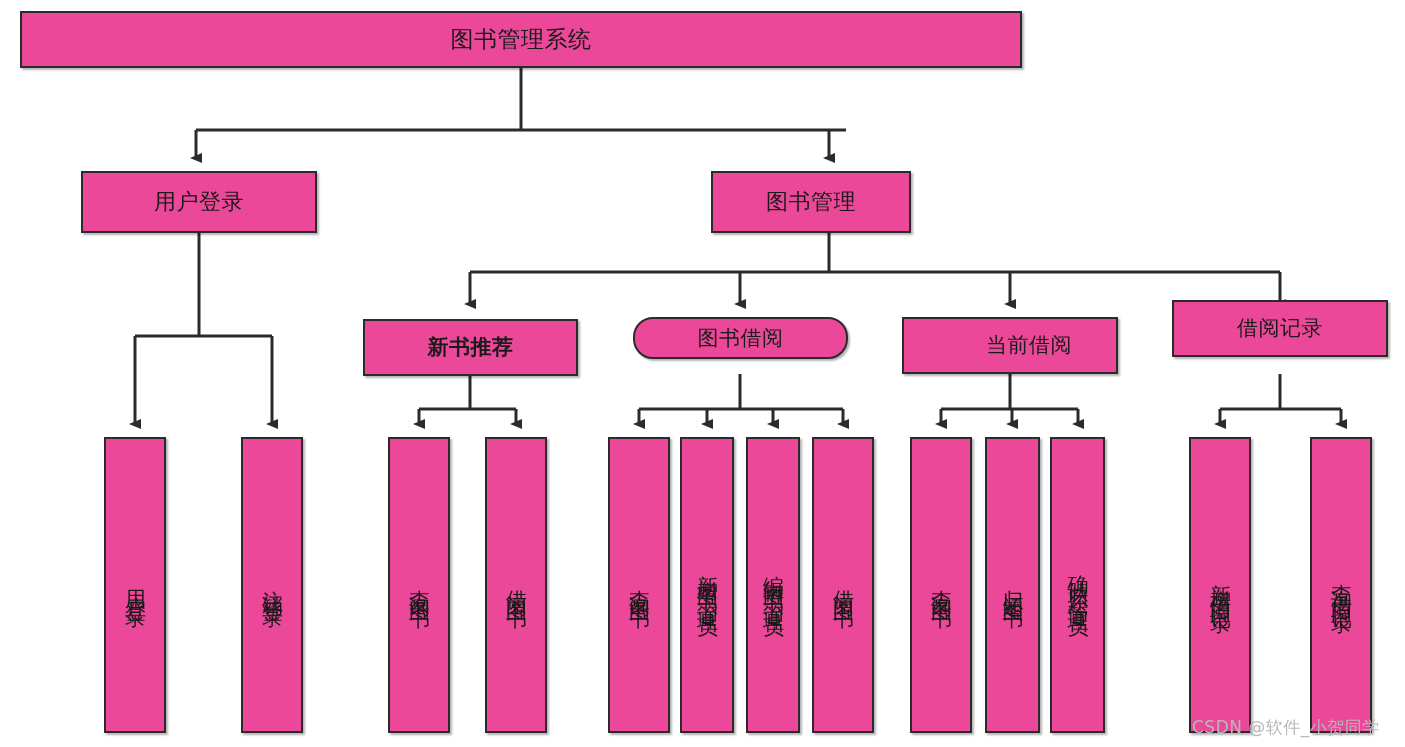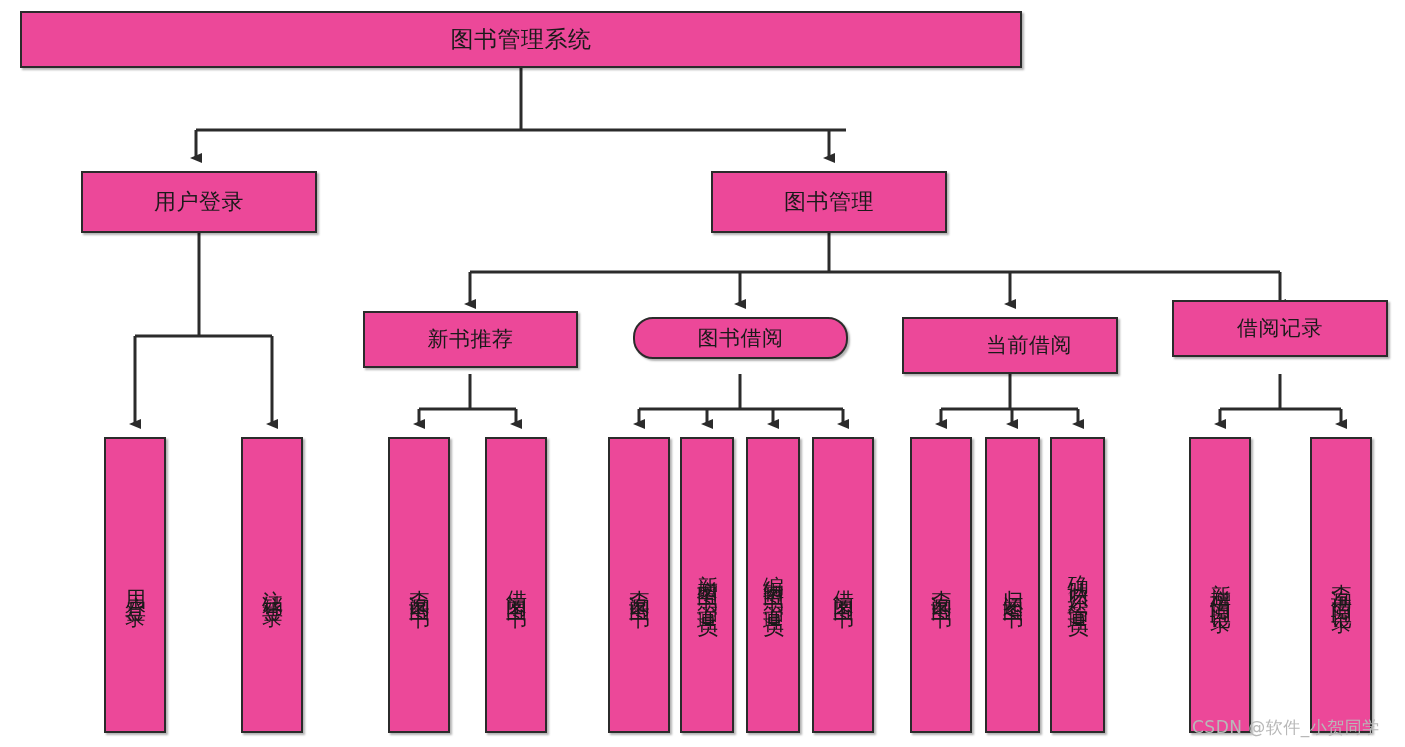--- a/index.html
+++ b/index.html
@@ -125,25 +125,25 @@
     </g>
   </svg>
 
   <div class="node root" style="left: 20px; top: 11px; width: 1002px; height: 57px;">
     <span class="label">图书管理系统</span>
   </div>
 
   <div class="node level2" style="left: 81px; top: 171px; width: 236px; height: 62px;">
     <span class="label">用户登录</span>
   </div>
-  <div class="node level2" style="left: 711px; top: 171px; width: 236px; height: 62px;">
+  <div class="node level2" style="left: 711px; top: 171px; width: 200px; height: 62px;">
     <span class="label">图书管理</span>
   </div>
 
-  <div class="node level3" style="left: 363px; top: 311px; width: 215px; height: 57px;">
+  <div class="node level3" style="left: 363px; top: 319px; width: 215px; height: 57px; font-weight: bold;">
     <span class="label">新书推荐</span>
   </div>
   <div class="node level3" style="left: 633px; top: 317px; width: 215px; height: 42px; border-radius: 20px;">
     <span class="label">图书借阅</span>
   </div>
   <div class="node level3" style="left: 902px; top: 317px; width: 216px; height: 57px; padding-left: 38px;">
     <span class="label">当前借阅</span>
   </div>
   <div class="node level3" style="left: 1172px; top: 300px; width: 216px; height: 57px;">
     <span class="label">借阅记录</span>

